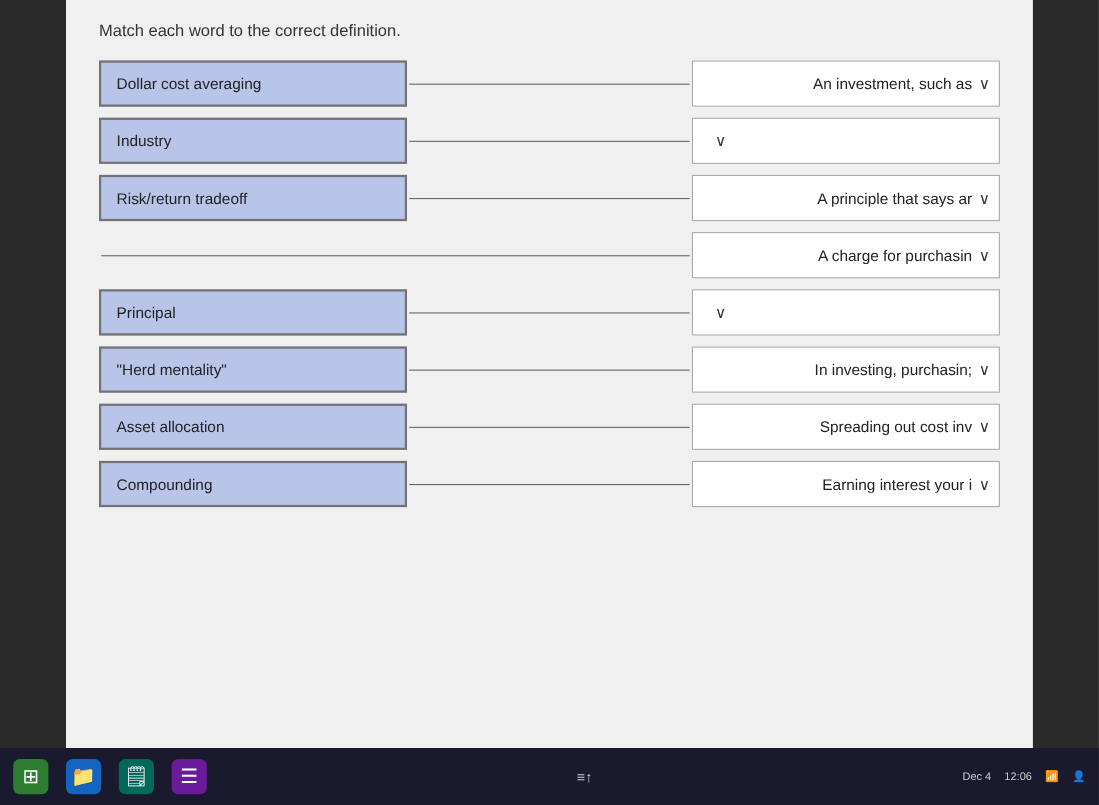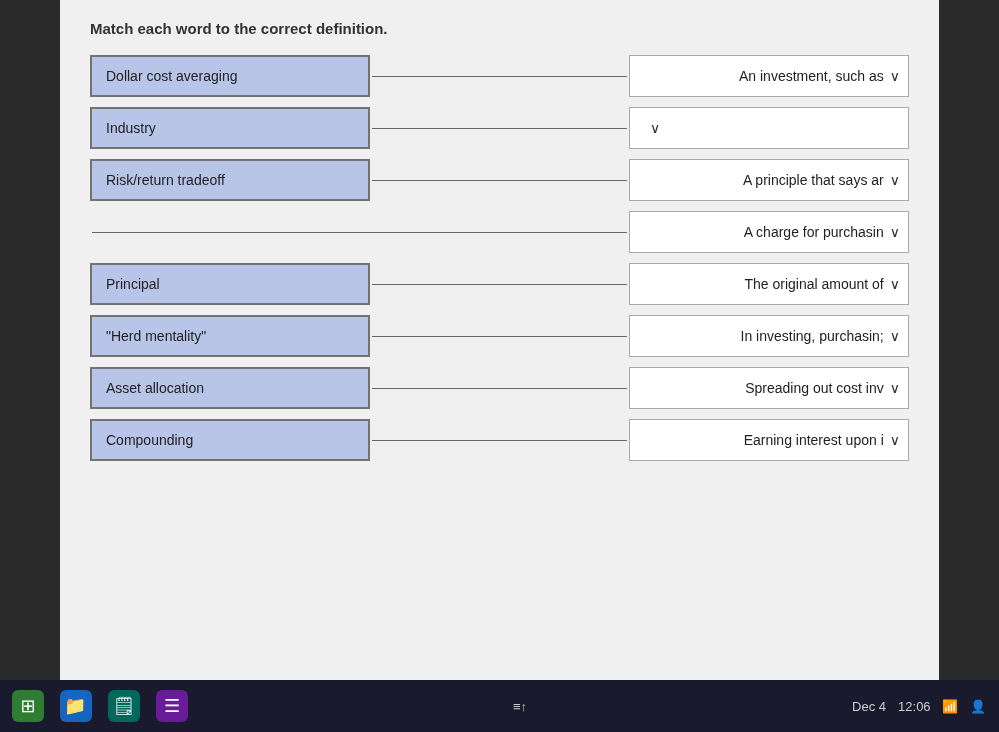--- a/index.html
+++ b/index.html
@@ -19,21 +19,21 @@
       margin: 0 60px;
       padding: 20px 30px 10px 30px;
       flex: 1;
       overflow: hidden;
     }
 
     .instruction {
       font-size: 15px;
       color: #333;
       margin-bottom: 18px;
-      font-weight: bold;
+      font-weight: normal;
     }
 
     .match-row {
       display: flex;
       align-items: center;
       margin-bottom: 10px;
     }
 
     .term-box {
       background-color: #b8c4e8;
@@ -115,21 +115,21 @@
     .taskbar-icon.green { background-color: #2e7d32; }
     .taskbar-icon.blue { background-color: #1565c0; }
     .taskbar-icon.teal { background-color: #00695c; }
     .taskbar-icon.purple { background-color: #6a1b9a; }
 
     .taskbar-right {
       display: flex;
       align-items: center;
       gap: 12px;
       color: #ccc;
-      font-size: 13px;
+      font-size: 10px;
     }
 
     .taskbar-middle {
       display: flex;
       align-items: center;
       gap: 8px;
       color: #ccc;
       font-size: 13px;
     }
   </style>
@@ -166,21 +166,20 @@
         <div class="connector-line"></div>
         <div class="definition-box">
           <span class="def-text">A charge for purchasin</span>
           <span class="chevron">∨</span>
         </div>
       </div>
       <div class="match-row">
         <div class="term-box">Principal</div>
         <div class="connector-line"></div>
         <div class="definition-box">
-          <span class="def-text">The original amount of</span>
           <span class="chevron">∨</span>
         </div>
       </div>
       <div class="match-row">
         <div class="term-box">"Herd mentality"</div>
         <div class="connector-line"></div>
         <div class="definition-box">
           <span class="def-text">In investing, purchasin;</span>
           <span class="chevron">∨</span>
         </div>
@@ -190,21 +189,21 @@
         <div class="connector-line"></div>
         <div class="definition-box">
           <span class="def-text">Spreading out cost inv</span>
           <span class="chevron">∨</span>
         </div>
       </div>
       <div class="match-row">
         <div class="term-box">Compounding</div>
         <div class="connector-line"></div>
         <div class="definition-box">
-          <span class="def-text">Earning interest upon i</span>
+          <span class="def-text">Earning interest your i</span>
           <span class="chevron">∨</span>
         </div>
       </div>
     </div>
 </div>
 
 <div class="taskbar">
   <div class="taskbar-left">
     <div class="taskbar-icon green">⊞</div>
     <div class="taskbar-icon blue">📁</div>

